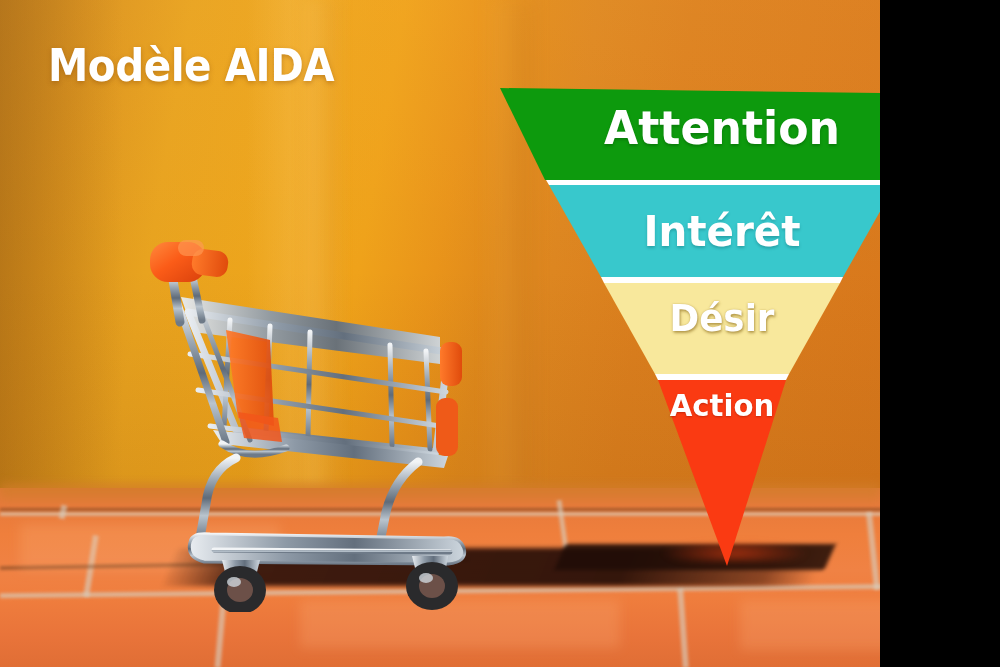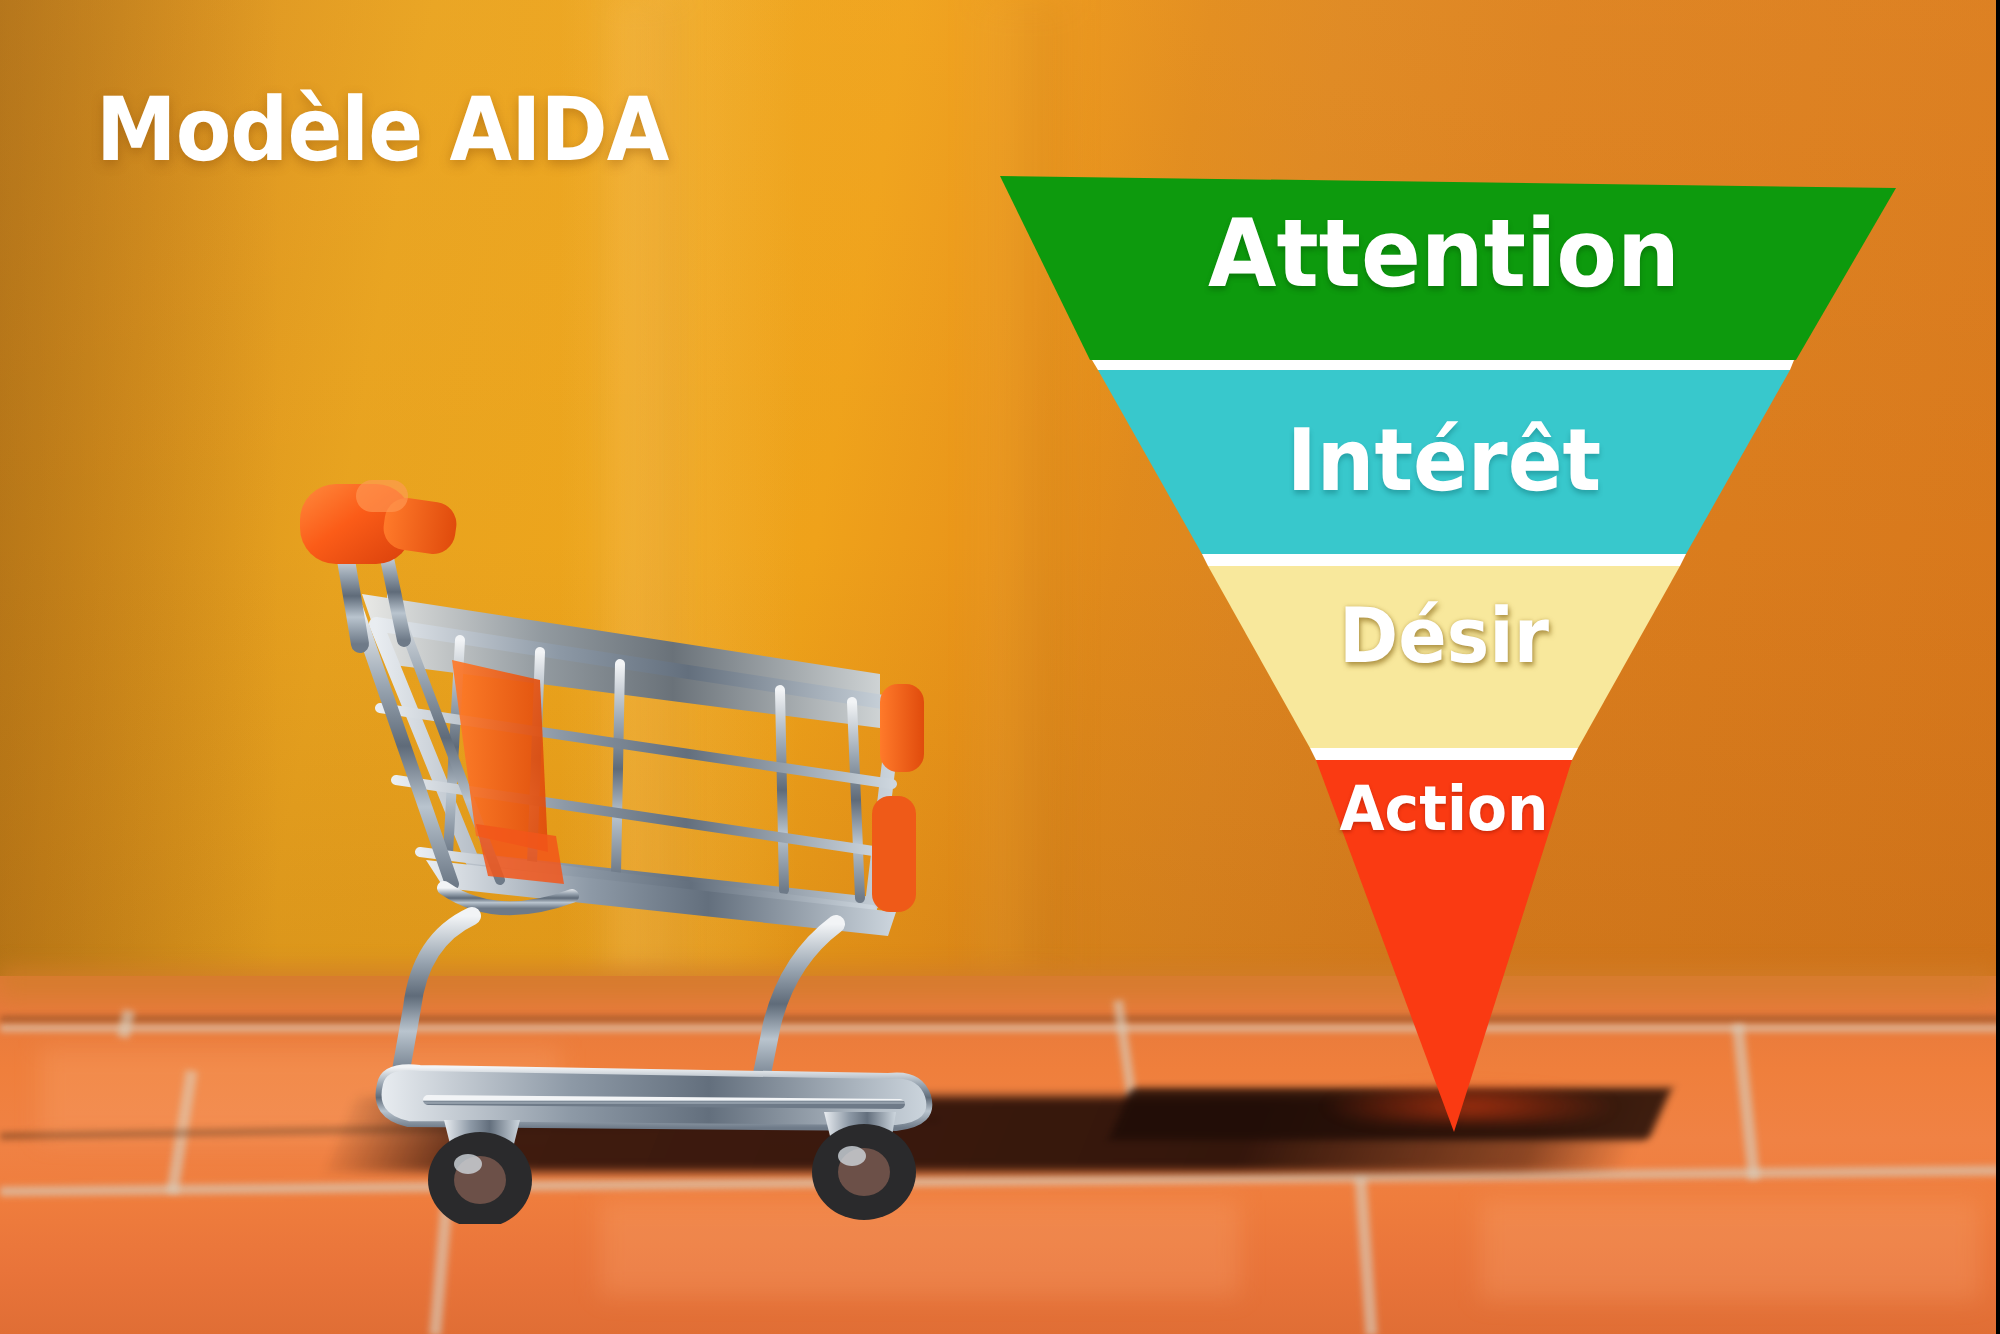--- a/index.html
+++ b/index.html
@@ -2,21 +2,21 @@
 <html><head>
 <meta charset="utf-8">
 <style>
   html, body {
     margin: 0;
     padding: 0;
     background: #000;
   }
   #stage {
     position: relative;
-    width: 998px;
+    width: 880px;
     height: 667px;
     overflow: hidden;
     font-family: "Liberation Sans", sans-serif;
     user-select: none;
   }
 
   
   .wall {
     position: absolute;
     left: 0; top: 0; right: 0;

